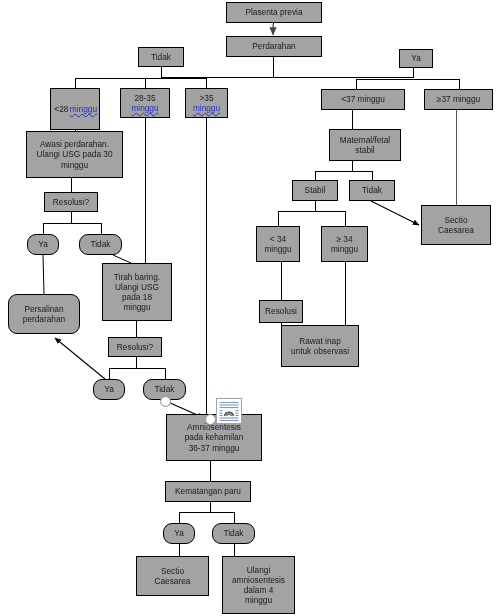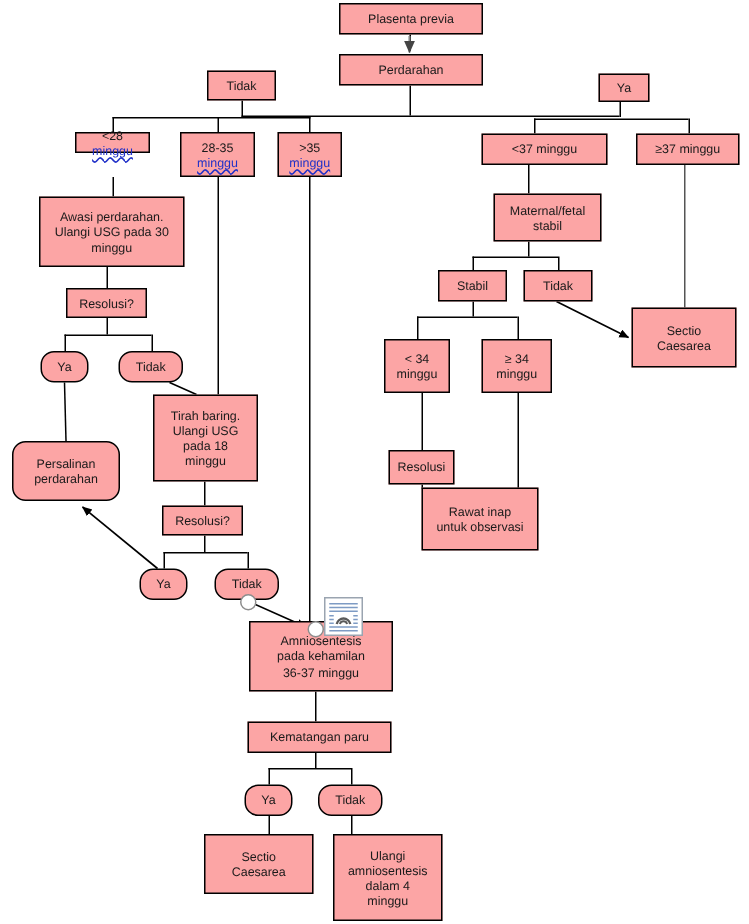--- a/index.html
+++ b/index.html
@@ -15,21 +15,21 @@
     position: relative;
     width: 499px;
     height: 616px;
     background: #ffffff;
     overflow: hidden;
   }
   .node {
     position: absolute;
     box-sizing: border-box;
     border: 1px solid #000000;
-    background: #fca5a5;
+    background: #a3a3a3;
     color: #1a1a1a;
     display: flex;
     align-items: center;
     justify-content: center;
     text-align: center;
     line-height: 1.22;
     font-size: 8.3px;
     padding: 1px 2px;
     z-index: 3;
     white-space: pre-line;
@@ -199,21 +199,21 @@
   </div>
 
   <div class="node" style="left:226px;top:2px;width:96px;height:21px"><span class="lbl">Plasenta previa</span></div>
 
   <div class="node" style="left:226px;top:36px;width:96px;height:21px"><span class="lbl">Perdarahan</span></div>
 
   <div class="node" style="left:138px;top:47px;width:46px;height:20px"><span class="lbl">Tidak</span></div>
 
   <div class="node" style="left:399px;top:49px;width:34px;height:19px"><span class="lbl">Ya</span></div>
 
-  <div class="node" style="left:50px;top:88px;width:50px;height:14px;flex-direction:column;justify-content:center">
+  <div class="node" style="left:50px;top:88px;width:50px;height:42px;flex-direction:row;justify-content:center">
     <span class="lbl">&lt;28</span>
     <span class="lbl sub-misspell">minggu</span>
   </div>
 
   <div class="node" style="left:120px;top:88px;width:50px;height:30px;flex-direction:column;justify-content:center">
     <span class="lbl">28-35</span>
     <span class="lbl sub-misspell">minggu</span>
   </div>
 
   <div class="node" style="left:185px;top:88px;width:43px;height:30px;flex-direction:column;justify-content:center">
@@ -242,21 +242,21 @@
   <div class="node" style="left:108px;top:337px;width:54px;height:20px"><span class="lbl">Resolusi?</span></div>
 
   <div class="node rounded" style="left:93px;top:379px;width:32px;height:21px"><span class="lbl">Ya</span></div>
 
   <div class="node rounded" style="left:143px;top:379px;width:43px;height:21px"><span class="lbl">Tidak</span></div>
 
   <div class="node" style="left:166px;top:414px;width:96px;height:47px"><span class="lbl">Amniosentesis
 pada kehamilan
 36-37 minggu</span></div>
 
-  <div class="node" style="left:165px;top:481px;width:96px;height:21px"><span class="lbl">Kematangan paru</span></div>
+  <div class="node" style="left:165px;top:481px;width:86px;height:21px"><span class="lbl">Kematangan paru</span></div>
 
   <div class="node rounded" style="left:163px;top:523px;width:32px;height:21px"><span class="lbl">Ya</span></div>
 
   <div class="node rounded" style="left:212px;top:523px;width:43px;height:21px"><span class="lbl">Tidak</span></div>
 
   <div class="node" style="left:136px;top:556px;width:73px;height:40px"><span class="lbl">Sectio
 Caesarea</span></div>
 
   <div class="node" style="left:222px;top:556px;width:73px;height:58px"><span class="lbl">Ulangi
 amniosentesis

